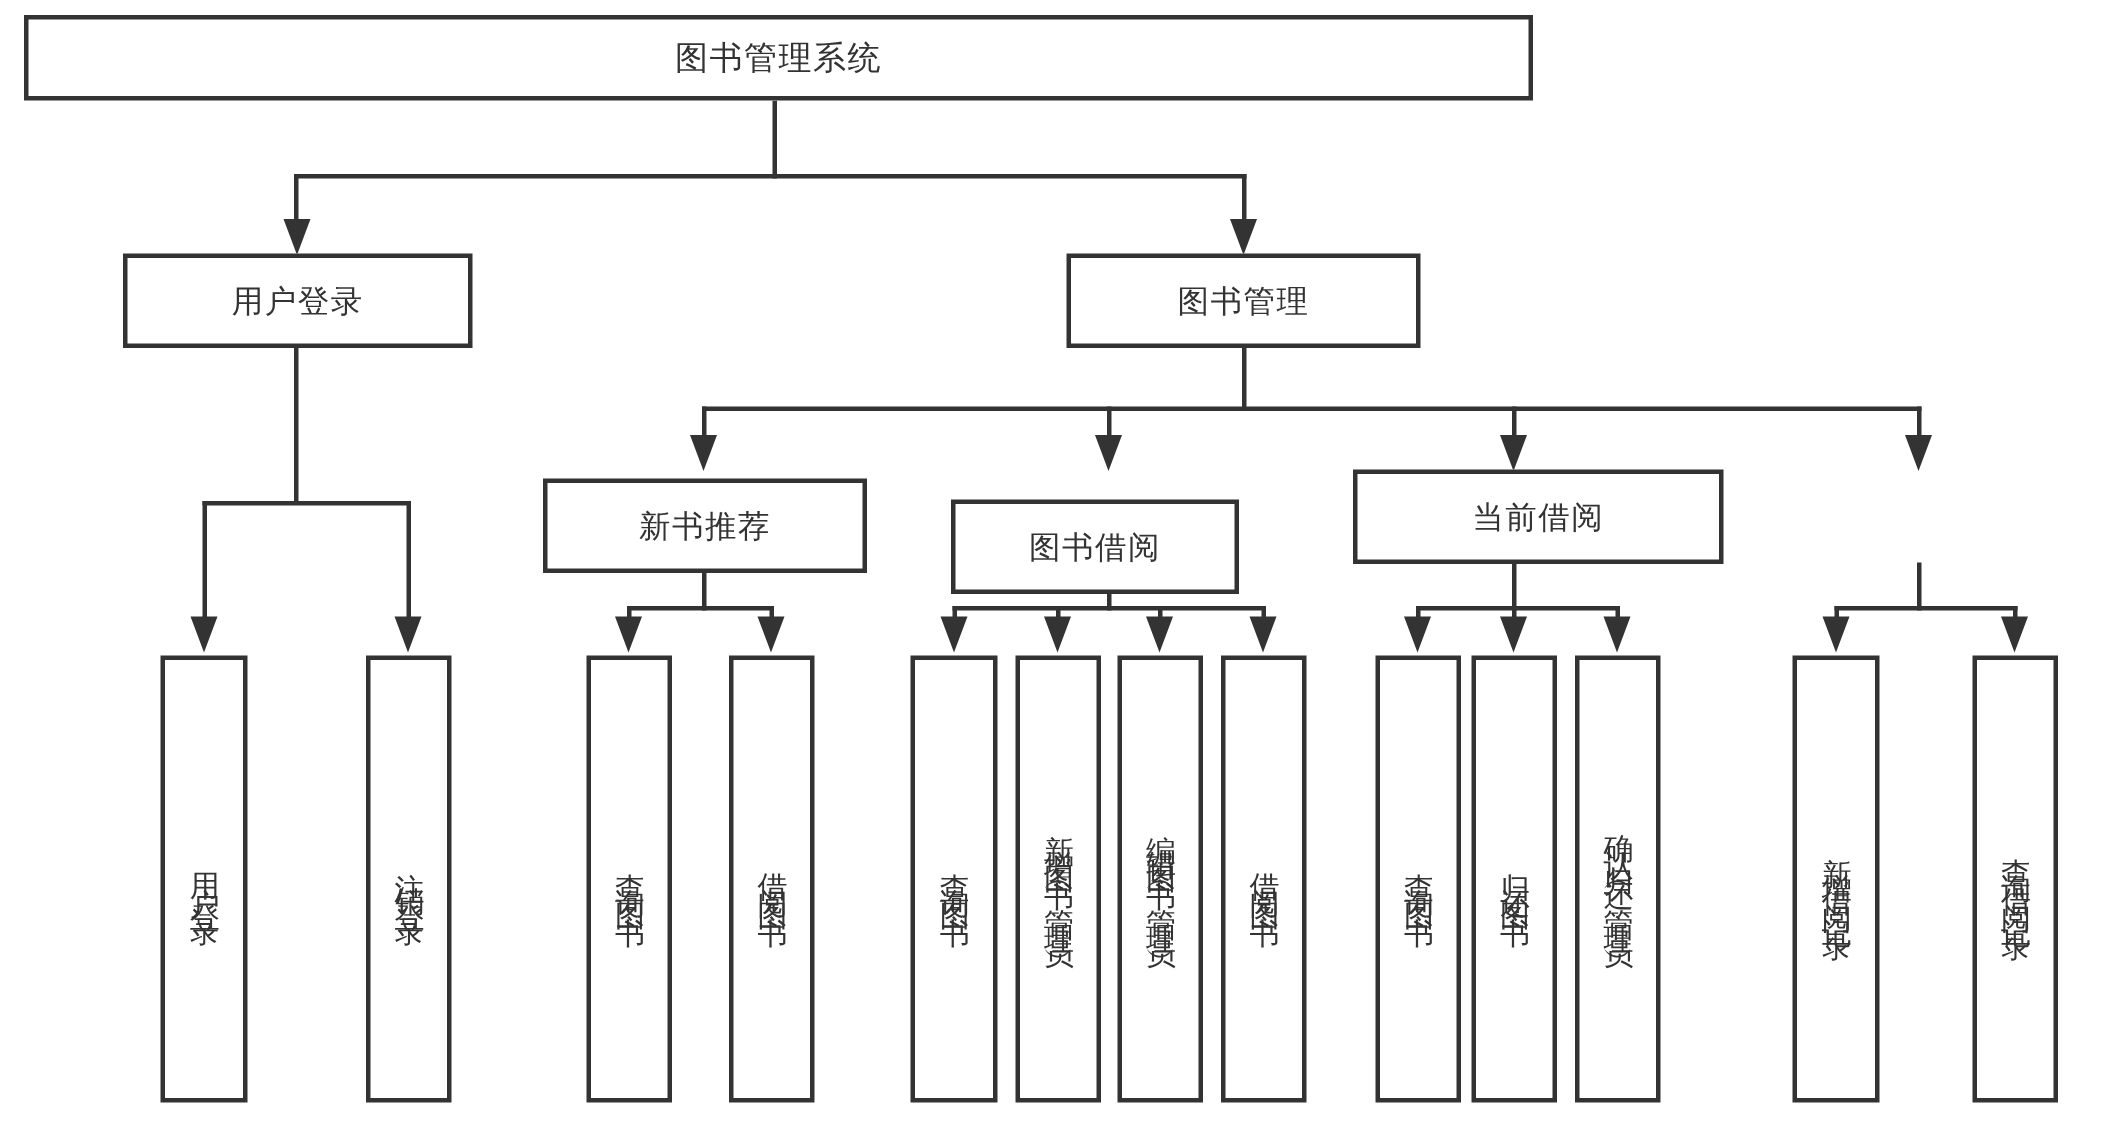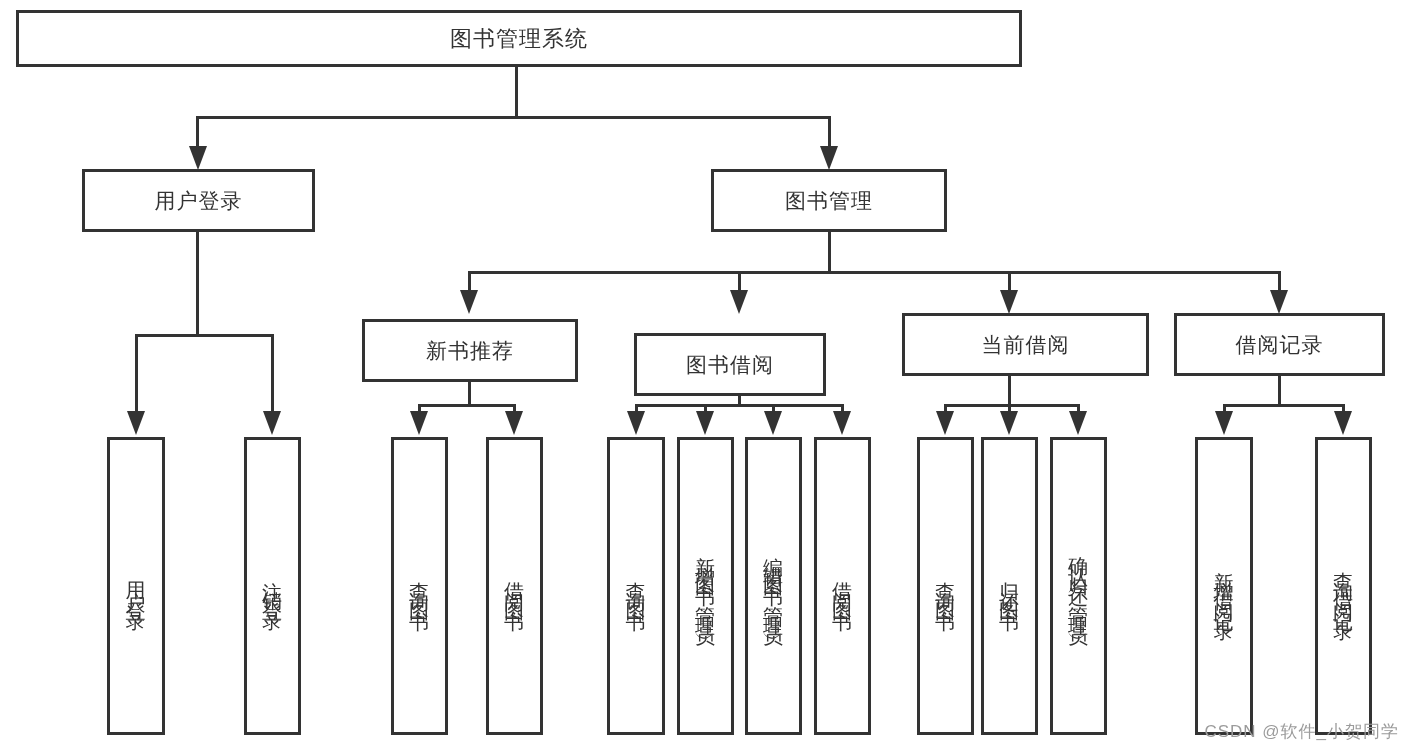--- a/index.html
+++ b/index.html
@@ -111,23 +111,20 @@
 
   <div class="box" style="left:362px;top:319px;width:216px;height:63px;">
     <span class="lbl">新书推荐</span>
   </div>
   <div class="box" style="left:634px;top:313px;width:192px;height:63px;margin-top:20px;">
     <span class="lbl">图书借阅</span>
   </div>
   <div class="box" style="left:902px;top:313px;width:247px;height:63px;">
     <span class="lbl">当前借阅</span>
   </div>
-  <div class="box" style="left:1174px;top:313px;width:211px;height:63px;">
-    <span class="lbl">借阅记录</span>
-  </div>
 
   <div class="leaf" style="left:107px;">
     <span class="vlbl">用户登录</span>
   </div>
   <div class="leaf" style="left:244px;width:57px;">
     <span class="vlbl">注销登录</span>
   </div>
   <div class="leaf" style="left:391px;width:57px;">
     <span class="vlbl">查询图书</span>
   </div>
@@ -155,15 +152,14 @@
   <div class="leaf" style="left:1050px;width:57px;">
     <span class="vlbl">确认归还（管理员）</span>
   </div>
   <div class="leaf" style="left:1195px;">
     <span class="vlbl">新增借阅记录</span>
   </div>
   <div class="leaf" style="left:1315px;width:57px;">
     <span class="vlbl">查询借阅记录</span>
   </div>
 
-  <div class="watermark">CSDN @软件_小贺同学</div>
 
 </div>
 
 </body></html>

